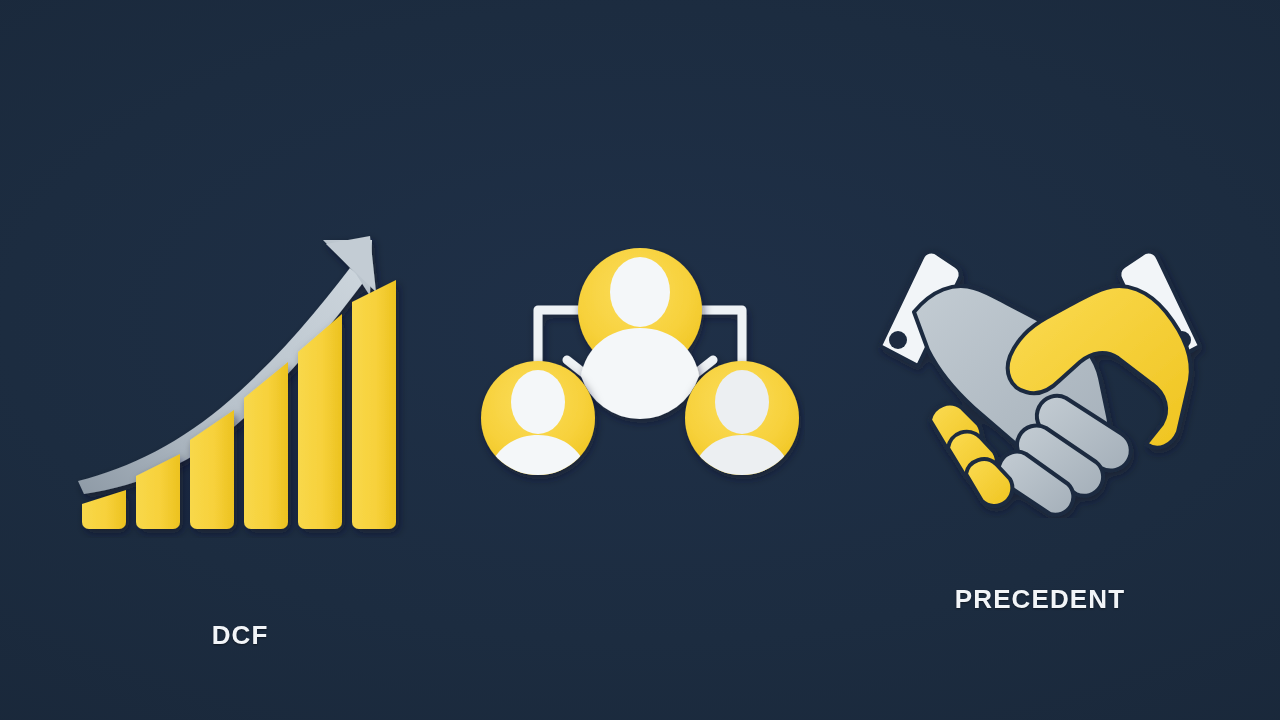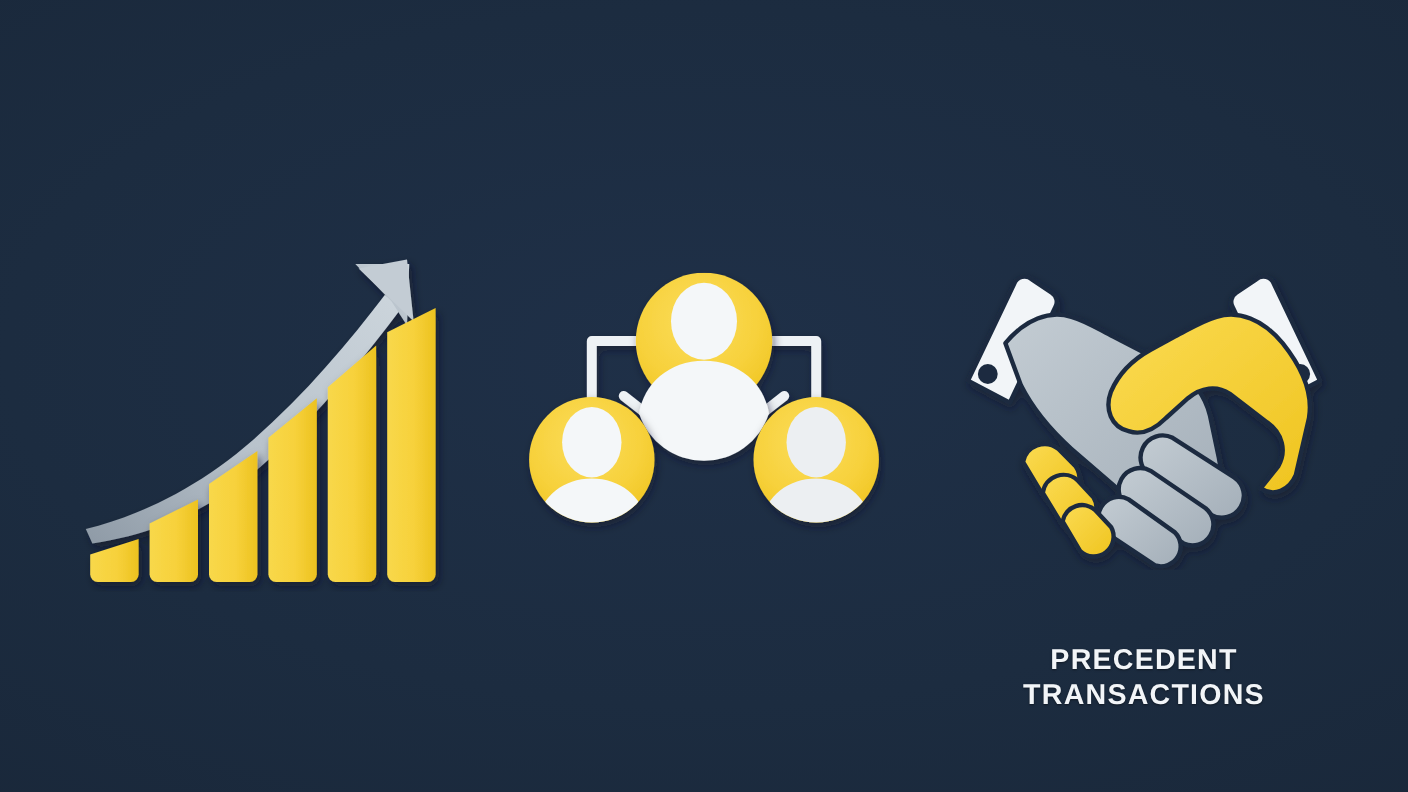--- a/index.html
+++ b/index.html
@@ -93,20 +93,23 @@
 
         <g filter="url(#sh1)">
           <path d="M12,286 L56,272 L56,304 A7,7 0 0 1 49,311 L19,311 A7,7 0 0 1 12,304 Z" fill="url(#barGrad)"></path>
           <path d="M66,258 L110,236 L110,304 A7,7 0 0 1 103,311 L73,311 A7,7 0 0 1 66,304 Z" fill="url(#barGrad)"></path>
           <path d="M120,222 L164,192 L164,304 A7,7 0 0 1 157,311 L127,311 A7,7 0 0 1 120,304 Z" fill="url(#barGrad)"></path>
           <path d="M174,180 L218,144 L218,304 A7,7 0 0 1 211,311 L181,311 A7,7 0 0 1 174,304 Z" fill="url(#barGrad)"></path>
           <path d="M228,134 L272,96 L272,304 A7,7 0 0 1 265,311 L235,311 A7,7 0 0 1 228,304 Z" fill="url(#barGrad)"></path>
           <path d="M282,84 L326,62 L326,304 A7,7 0 0 1 319,311 L289,311 A7,7 0 0 1 282,304 Z" fill="url(#barGrad)"></path>
         </g>
       </svg>
+    </div>
+    <div class="label label-dcf">
+      <div>DCF</div>
     </div>
   </div>
 
   <div class="panel panel-comps">
     <div class="icon-wrap icon-cmp">
       <svg width="330" height="260" viewBox="0 0 330 260">
         <defs>
           <filter id="sh2" x="-30%" y="-30%" width="180%" height="180%">
             <feDropShadow dx="2" dy="4" stdDeviation="4" flood-color="#0d1825" flood-opacity="0.5"></feDropShadow>
           </filter>
@@ -222,17 +225,16 @@
 
             <path d="M60,182 A20,20 0 0 1 92,170 L108,186 A20,20 0 0 1 78,212 Z" fill="url(#gYel)"></path>
             <path d="M78,210 A19,19 0 0 1 110,199 L124,214 A19,19 0 0 1 95,238 Z" fill="url(#gYel)"></path>
             <path d="M96,236 A18,18 0 0 1 126,226 L140,241 A18,18 0 0 1 112,263 Z" fill="url(#gYel)"></path>
           </g>
         </g>
       </svg>
     </div>
     <div class="label label-prec">
       <div>PRECEDENT</div>
-      <div>TRANSACTIONS</div>
     </div>
   </div>
 
 </div>
 
 </body></html>

